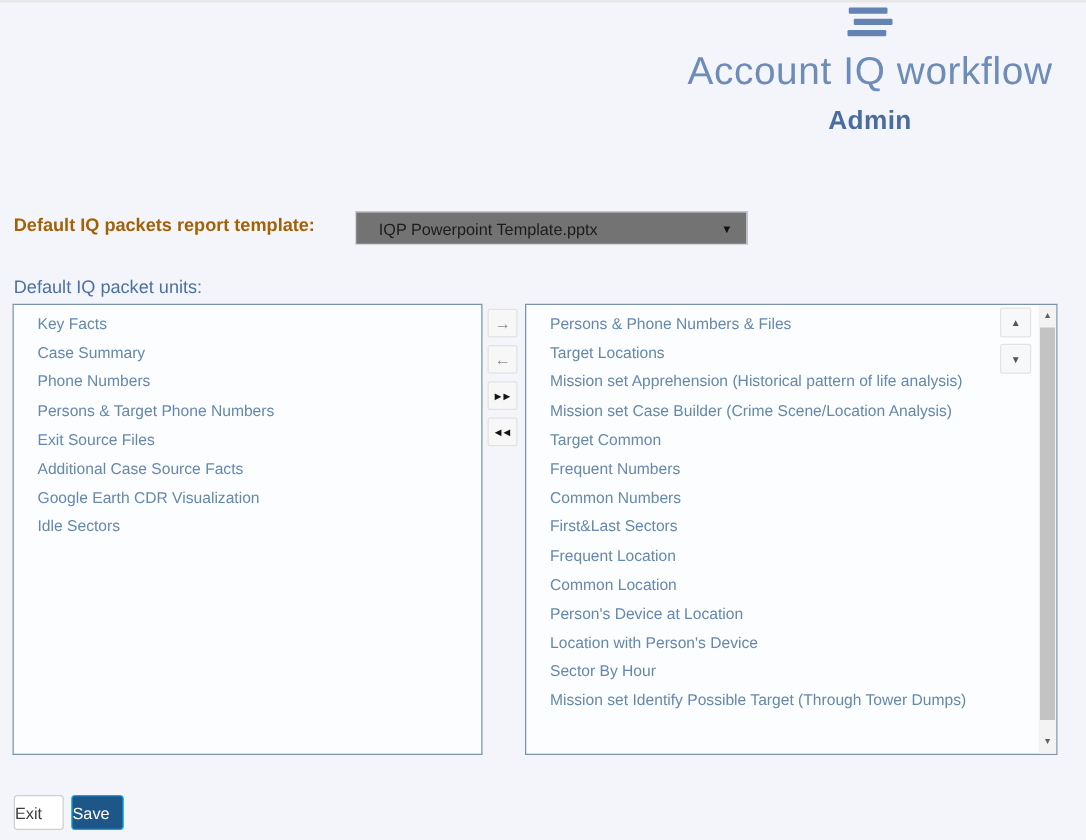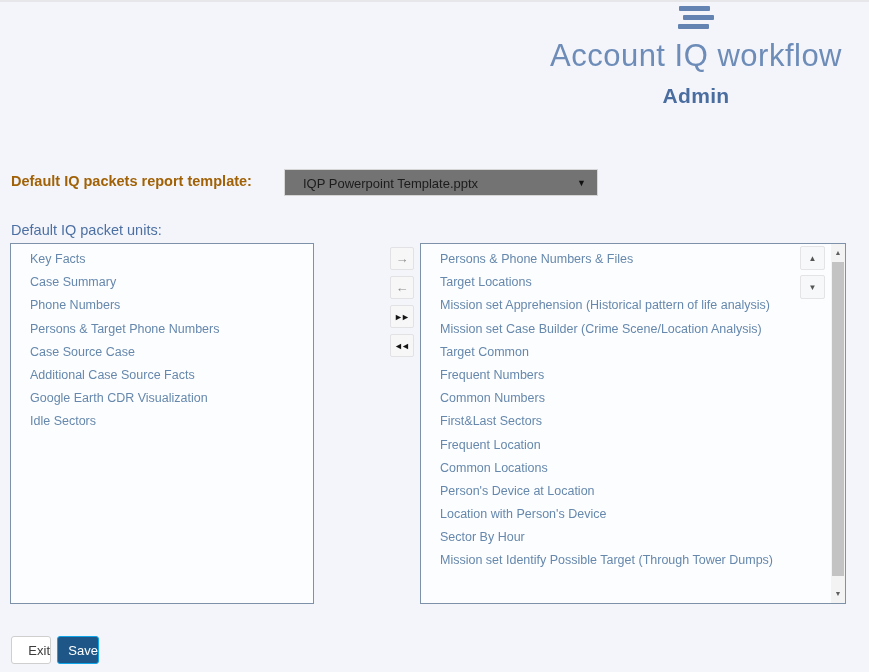--- a/index.html
+++ b/index.html
@@ -33,21 +33,21 @@
   .tpl-select .val { position:absolute; left:18px; top:6px; font-size:13px; color:#1c1c1c; white-space:nowrap; }
   .tpl-select .caret { position:absolute; right:11px; top:8px; font-size:9px; color:#111; }
 
   
   .units-label { position:absolute; left:11px; top:222px; font-size:14.5px; font-weight:normal; color:#4c70a2; }
 
   .listbox {
     position:absolute; top:243px; height:361px;
     background:#fcfdfe; border:1px solid #7d92a9; overflow:hidden;
   }
-  .listbox.left  { left:10px;  width:304px; }
+  .listbox.left  { left:10px;  width:376px; }
   .listbox.right { left:420px; width:426px; }
   .listbox .items { padding-top:4px; }
   .unit-item {
     height:23.2px; line-height:23.2px; padding-left:19px;
     font-size:12.5px; color:#6688ad; white-space:nowrap; cursor:pointer;
   }
 
   
   .xfer-btn {
     position:absolute; left:390px; width:24px; height:23px;
@@ -68,21 +68,21 @@
   
   .vscroll { position:absolute; top:0; right:0; width:14px; height:100%; background:#f3f3f4; }
   .vscroll .arrow { position:absolute; left:0; width:14px; height:15px; text-align:center;
     font-size:7px; color:#606060; line-height:15px; cursor:pointer; }
   .vscroll .arrow.up { top:1px; }
   .vscroll .arrow.down { bottom:2px; }
   .vscroll .thumb { position:absolute; left:1px; top:18px; width:12px; height:314px; background:#c3c3c3; cursor:pointer; }
 
   
   .btn { position:absolute; top:636px; height:28px; border-radius:3px; font-size:13px; cursor:pointer;
-    display:flex; align-items:center; justify-content:flex-end; }
+    display:flex; align-items:center; justify-content:flex-start; }
   .btn-exit { left:11px; width:40px; background:#ffffff; border:1px solid #cfcfcf; color:#3c3c3c; }
   .btn-save { left:57px; width:42px; background:#1e5787; border:1px solid #0ea5e9; color:#ffffff; }
 </style>
 </head>
 <body>
 
 <div class="top-line"></div>
 
 <div class="header">
   <div class="hamburger">
@@ -102,21 +102,21 @@
 
 <div class="units-label">Default IQ packet units:</div>
 
 <div class="listbox left">
   <div class="items">
 
   <div class="unit-item"><span>Key Facts</span></div>
       <div class="unit-item"><span>Case Summary</span></div>
       <div class="unit-item"><span>Phone Numbers</span></div>
       <div class="unit-item"><span>Persons &amp; Target Phone Numbers</span></div>
-      <div class="unit-item"><span>Case Source Case</span></div>
+      <div class="unit-item"><span>Exit Source Files</span></div>
       <div class="unit-item"><span>Additional Case Source Facts</span></div>
       <div class="unit-item"><span>Google Earth CDR Visualization</span></div>
       <div class="unit-item"><span>Idle Sectors</span></div>
     </div>
 </div>
 
 <div class="xfer-btn single" style="top:247px;">
     <span>→</span>
   </div>
 <div class="xfer-btn single" style="top:276px;">
@@ -134,21 +134,21 @@
 
   <div class="unit-item"><span>Persons &amp; Phone Numbers &amp; Files</span></div>
       <div class="unit-item"><span>Target Locations</span></div>
       <div class="unit-item"><span>Mission set Apprehension (Historical pattern of life analysis)</span></div>
       <div class="unit-item"><span>Mission set Case Builder (Crime Scene/Location Analysis)</span></div>
       <div class="unit-item"><span>Target Common</span></div>
       <div class="unit-item"><span>Frequent Numbers</span></div>
       <div class="unit-item"><span>Common Numbers</span></div>
       <div class="unit-item"><span>First&amp;Last Sectors</span></div>
       <div class="unit-item"><span>Frequent Location</span></div>
-      <div class="unit-item"><span>Common Locations</span></div>
+      <div class="unit-item"><span>Common Location</span></div>
       <div class="unit-item"><span>Person's Device at Location</span></div>
       <div class="unit-item"><span>Location with Person's Device</span></div>
       <div class="unit-item"><span>Sector By Hour</span></div>
       <div class="unit-item"><span>Mission set Identify Possible Target (Through Tower Dumps)</span></div>
     </div>
   <div class="vscroll">
     <div class="arrow up">▲</div>
     <div class="thumb"></div>
     <div class="arrow down">▼</div>
   </div>

